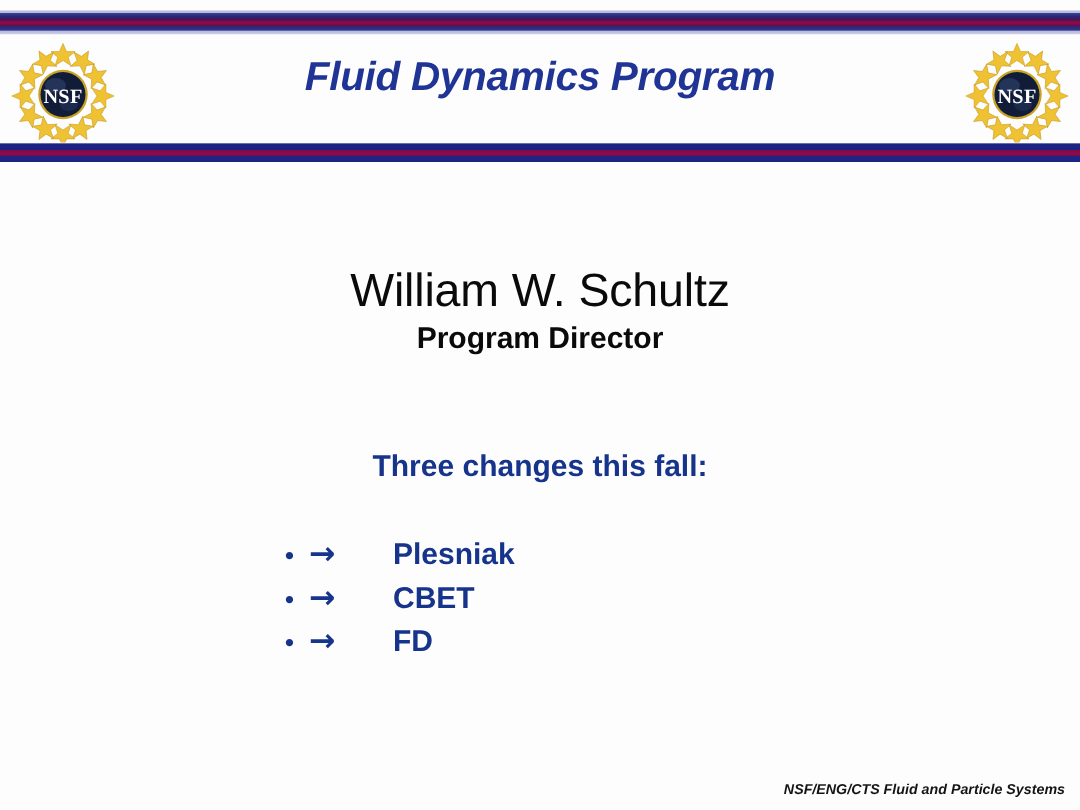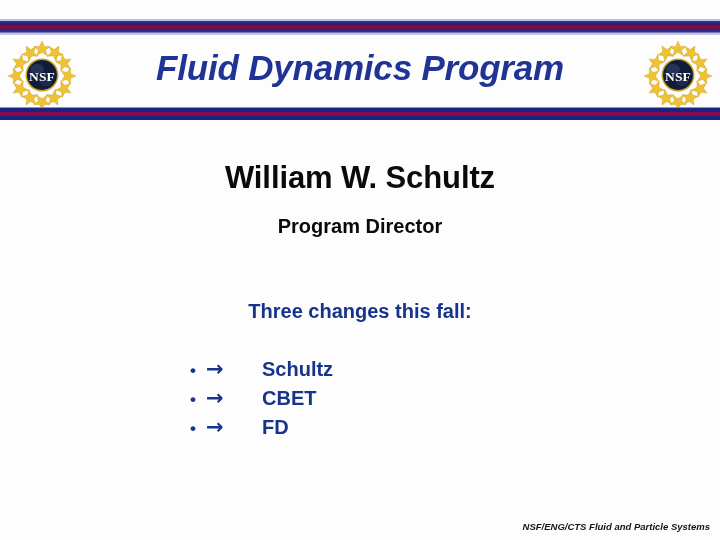--- a/index.html
+++ b/index.html
@@ -22,21 +22,21 @@
     inset: 0;
     width: 720px;
     height: 540px;
     background: #fdfdfd;
   }
 
   
   .banner {
     position: absolute;
     left: 0;
-    top: 12px;
+    top: 0;
     width: 720px;
     height: 110px;
   }
 
   .rule {
     position: absolute;
     left: 0;
     width: 720px;
   }
 
@@ -81,21 +81,21 @@
     height: 72px;
     background: #fdfdfd;
   }
 
   .slide-title {
     position: absolute;
     left: 120px;
     top: 36px;
     width: 480px;
     text-align: center;
-    font-size: 35px;
+    font-size: 27px;
     font-weight: bold;
     font-style: italic;
     color: #1f3494;
     letter-spacing: -0.2px;
     white-space: nowrap;
   }
 
   
   .seal {
     position: absolute;
@@ -105,25 +105,25 @@
   }
   .seal-left  { left: 6px; }
   .seal-right { left: 642px; }
 
   .seal svg { display: block; width: 72px; height: 72px; }
 
   
   .person-name {
     position: absolute;
     left: 0;
-    top: 160px;
+    top: 176px;
     width: 720px;
     text-align: center;
     font-size: 31px;
-    font-weight: bold;
+    font-weight: normal;
     color: #0a0a0a;
     letter-spacing: -0.1px;
   }
 
   .person-role {
     position: absolute;
     left: 0;
     top: 215px;
     width: 720px;
     text-align: center;
@@ -322,21 +322,21 @@
 
   <div class="person-role">Program Director</div>
 
   <div class="changes-heading">Three changes this fall:</div>
 
   <div class="change-list">
 
     <div class="change-row row-tight">
       <span class="bullet">•</span>
       <span class="arrow-col">→</span>
-      <span class="to-col">Schultz</span>
+      <span class="to-col">Plesniak</span>
     </div>
 
     <div class="change-row">
       <span class="bullet">•</span>
       <span class="arrow-col">→</span>
       <span class="to-col">CBET</span>
     </div>
 
     <div class="change-row">
       <span class="bullet">•</span>

